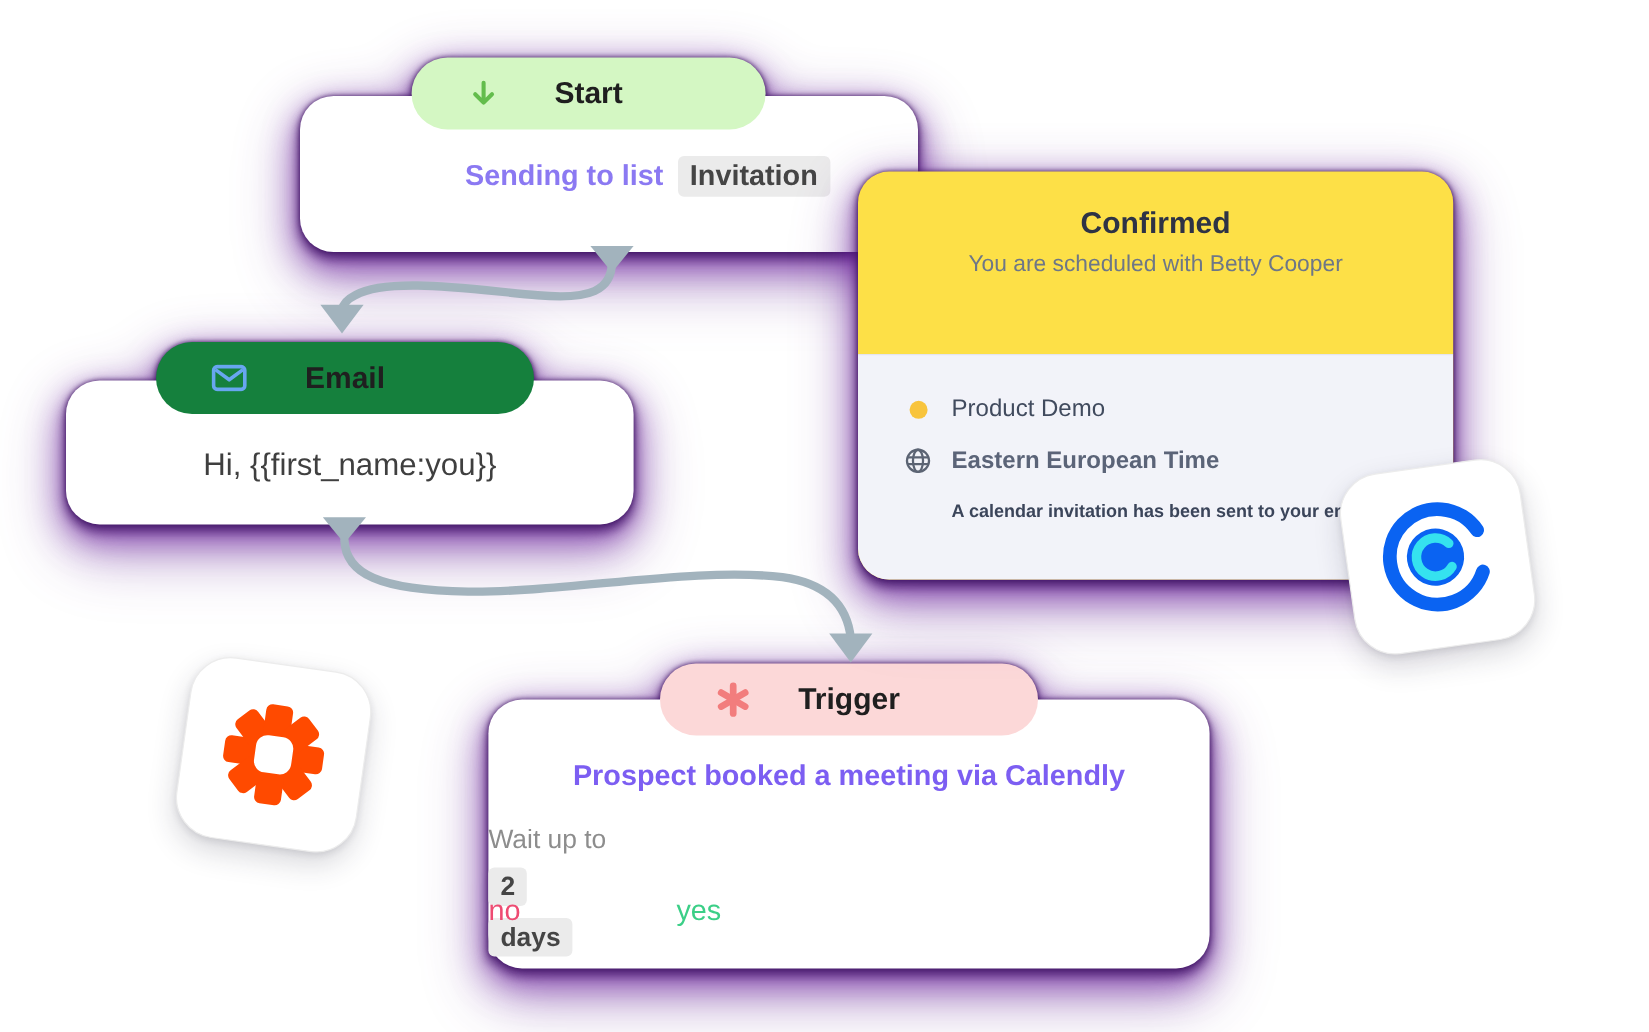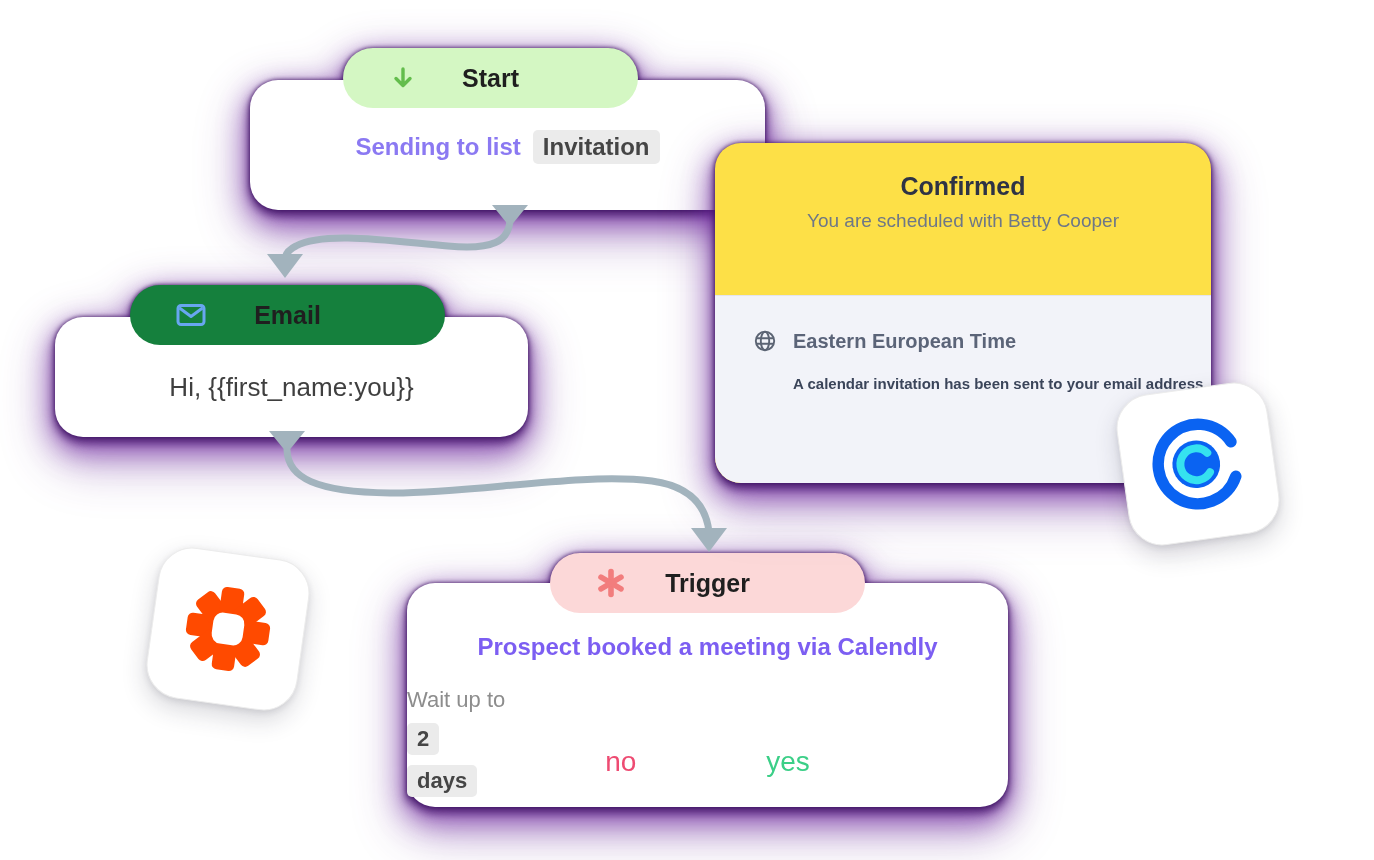--- a/index.html
+++ b/index.html
@@ -25,21 +25,21 @@
   }
   .pill .pill-icon{position:absolute;left:46px;top:50%;transform:translateY(-50%);}
   .pill-label{font-weight:bold;font-size:25px;color:#1f1f1f;}
 
   
   .start-group{left:250px;top:48px;width:515px;height:162px;z-index:1;}
   .start-card{left:0;top:32px;width:515px;height:130px;}
   .start-pill{left:93px;top:0;width:295px;background:#d4f7c3;}
   .start-body{
     position:absolute;left:0;top:50px;width:100%;
-    display:flex;justify-content:center;align-items:center;gap:12px;
+    display:flex;justify-content:center;align-items:center;gap:12px;padding-left:32px;
   }
   .purple-bold{color:#8b79f2;font-weight:bold;font-size:24px;}
   .badge{
     background:#ebebeb;color:#454545;font-weight:bold;
     border-radius:5px;padding:3px 10px;
   }
   .badge.lg{font-size:24px;}
   .badge.sm{font-size:22px;}
 
   
@@ -59,21 +59,21 @@
     position:absolute;left:0;top:50px;width:100%;text-align:center;
     color:#7c5ef2;font-weight:bold;font-size:24px;
   }
   .wait-row{
     position:absolute;left:0;top:104px;width:100%;
     display:flex;justify-content:center;align-items:flex-start;gap:10px;
     color:#8d8d8d;font-size:22px;flex-direction:column;
   }
   .branch-row{
     position:absolute;left:0;top:163px;width:100%;
-    display:flex;justify-content:center;gap:130px;font-size:28px;
+    display:flex;gap:130px;font-size:24px;
   }
   .branch-no{color:#ee4b72;}
   .branch-yes{color:#3bcf87;}
 
   
   .confirm-card{
     position:absolute;left:715px;top:143px;width:496px;height:340px;
     background:#fde047;border-radius:26px;overflow:hidden;z-index:3;
   }
   .confirm-top{height:123px;text-align:center;}
@@ -180,20 +180,26 @@
   </div>
 
   <div class="confirm-card glow">
     <div class="confirm-top">
       <div class="confirm-title">Confirmed</div>
       <div class="confirm-sub">You are scheduled with Betty Cooper</div>
     </div>
     <div class="confirm-bottom">
       <div class="c-row">
         <span class="row-icon">
+            <span class="dot"></span>
+          </span>
+        <span class="row-text name">Product Demo</span>
+      </div>
+      <div class="c-row">
+        <span class="row-icon">
           <svg width="24" height="24" viewBox="0 0 24 24">
             <circle cx="12" cy="12" r="9.2" stroke="#5c6474" stroke-width="1.9" fill="none"></circle>
             <ellipse cx="12" cy="12" rx="4.2" ry="9.2" stroke="#5c6474" stroke-width="1.9" fill="none"></ellipse>
             <path d="M3.2 9.2 H20.8 M3.2 14.8 H20.8" stroke="#5c6474" stroke-width="1.9" fill="none"></path>
           </svg>
         </span>
         <span class="row-text tz">Eastern European Time</span>
       </div>
       <div class="confirm-note">A calendar invitation has been sent to your email address.</div>
     </div>

